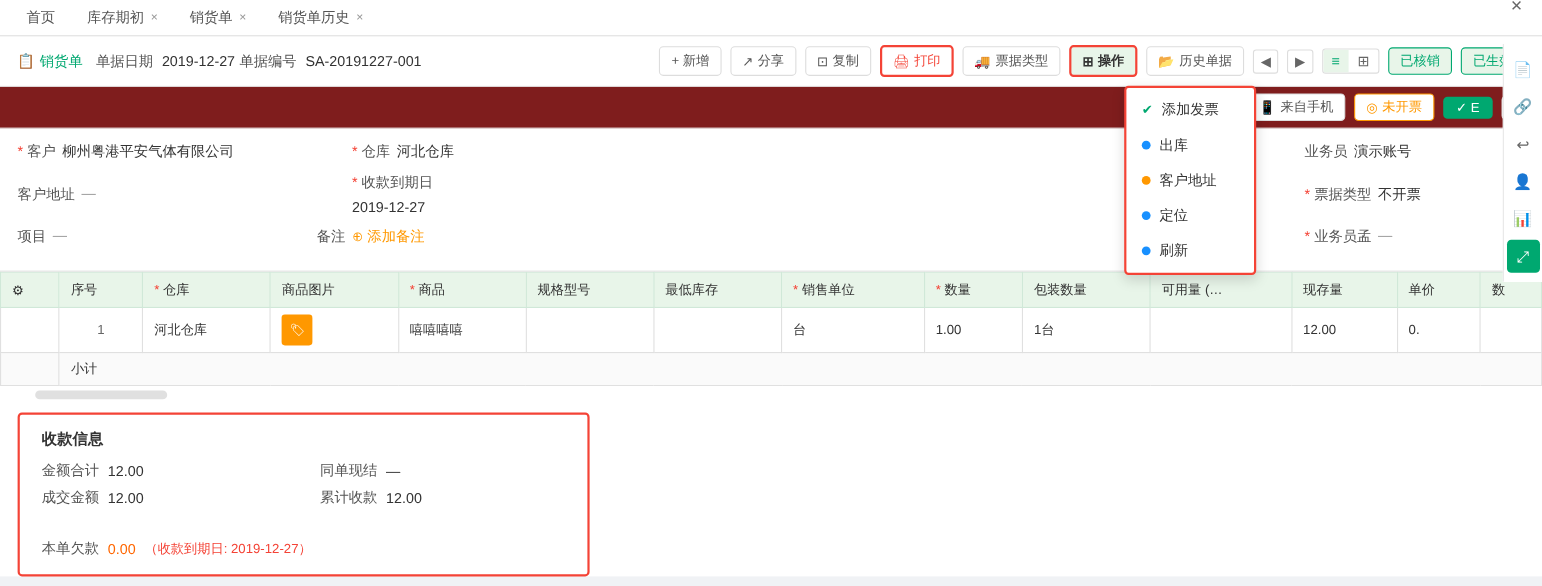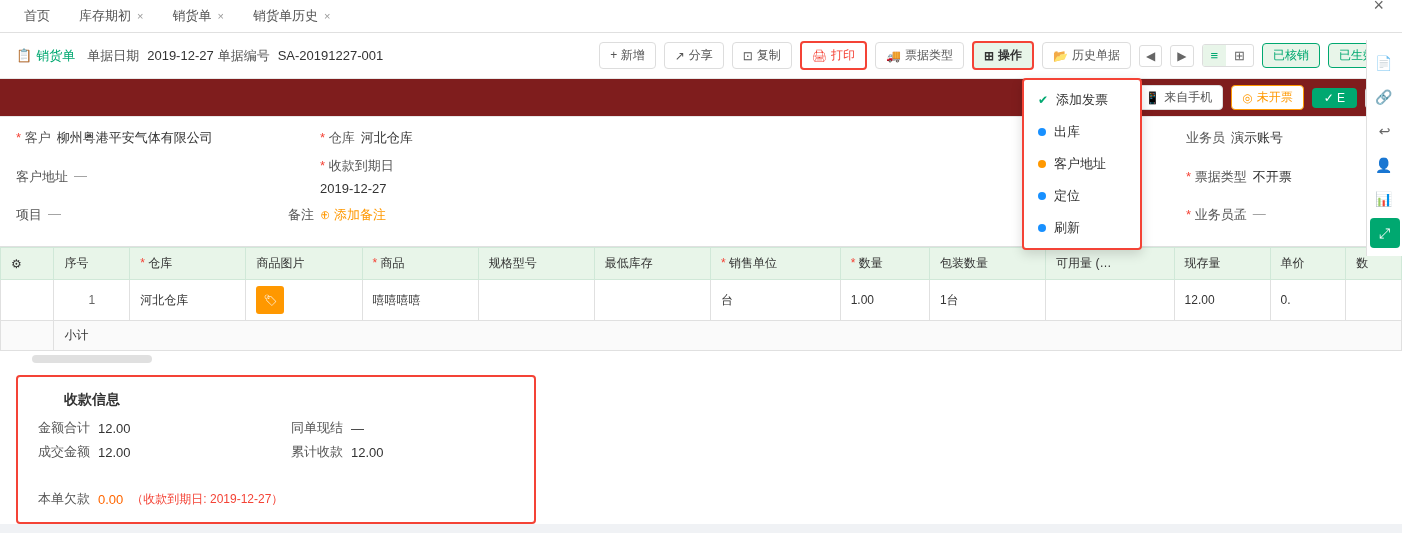--- a/index.html
+++ b/index.html
@@ -142,21 +142,21 @@
     .product-img {
       width: 28px; height: 28px; background: #ff9800; border-radius: 3px;
       display: flex; align-items: center; justify-content: center; color: #fff; font-size: 11px;
     }
 
     
     .payment-section {
       border: 2px solid #f44336; border-radius: 4px; padding: 14px 20px;
       margin: 12px 16px; background: #fff; max-width: 520px;
     }
-    .payment-title { font-weight: bold; font-size: 14px; margin-bottom: 10px; margin-left: 26px; }
+    .payment-title { font-weight: bold; font-size: 14px; margin-bottom: 10px; }
     .payment-grid {
       display: grid; grid-template-columns: 1fr 1fr; gap: 6px 30px;
     }
     .payment-row {
       display: flex; align-items: center; gap: 8px; font-size: 13px;
     }
     .payment-label { color: #555; white-space: nowrap; }
     .payment-value { color: #333; }
     .payment-value.orange { color: #ff6600; }
 

